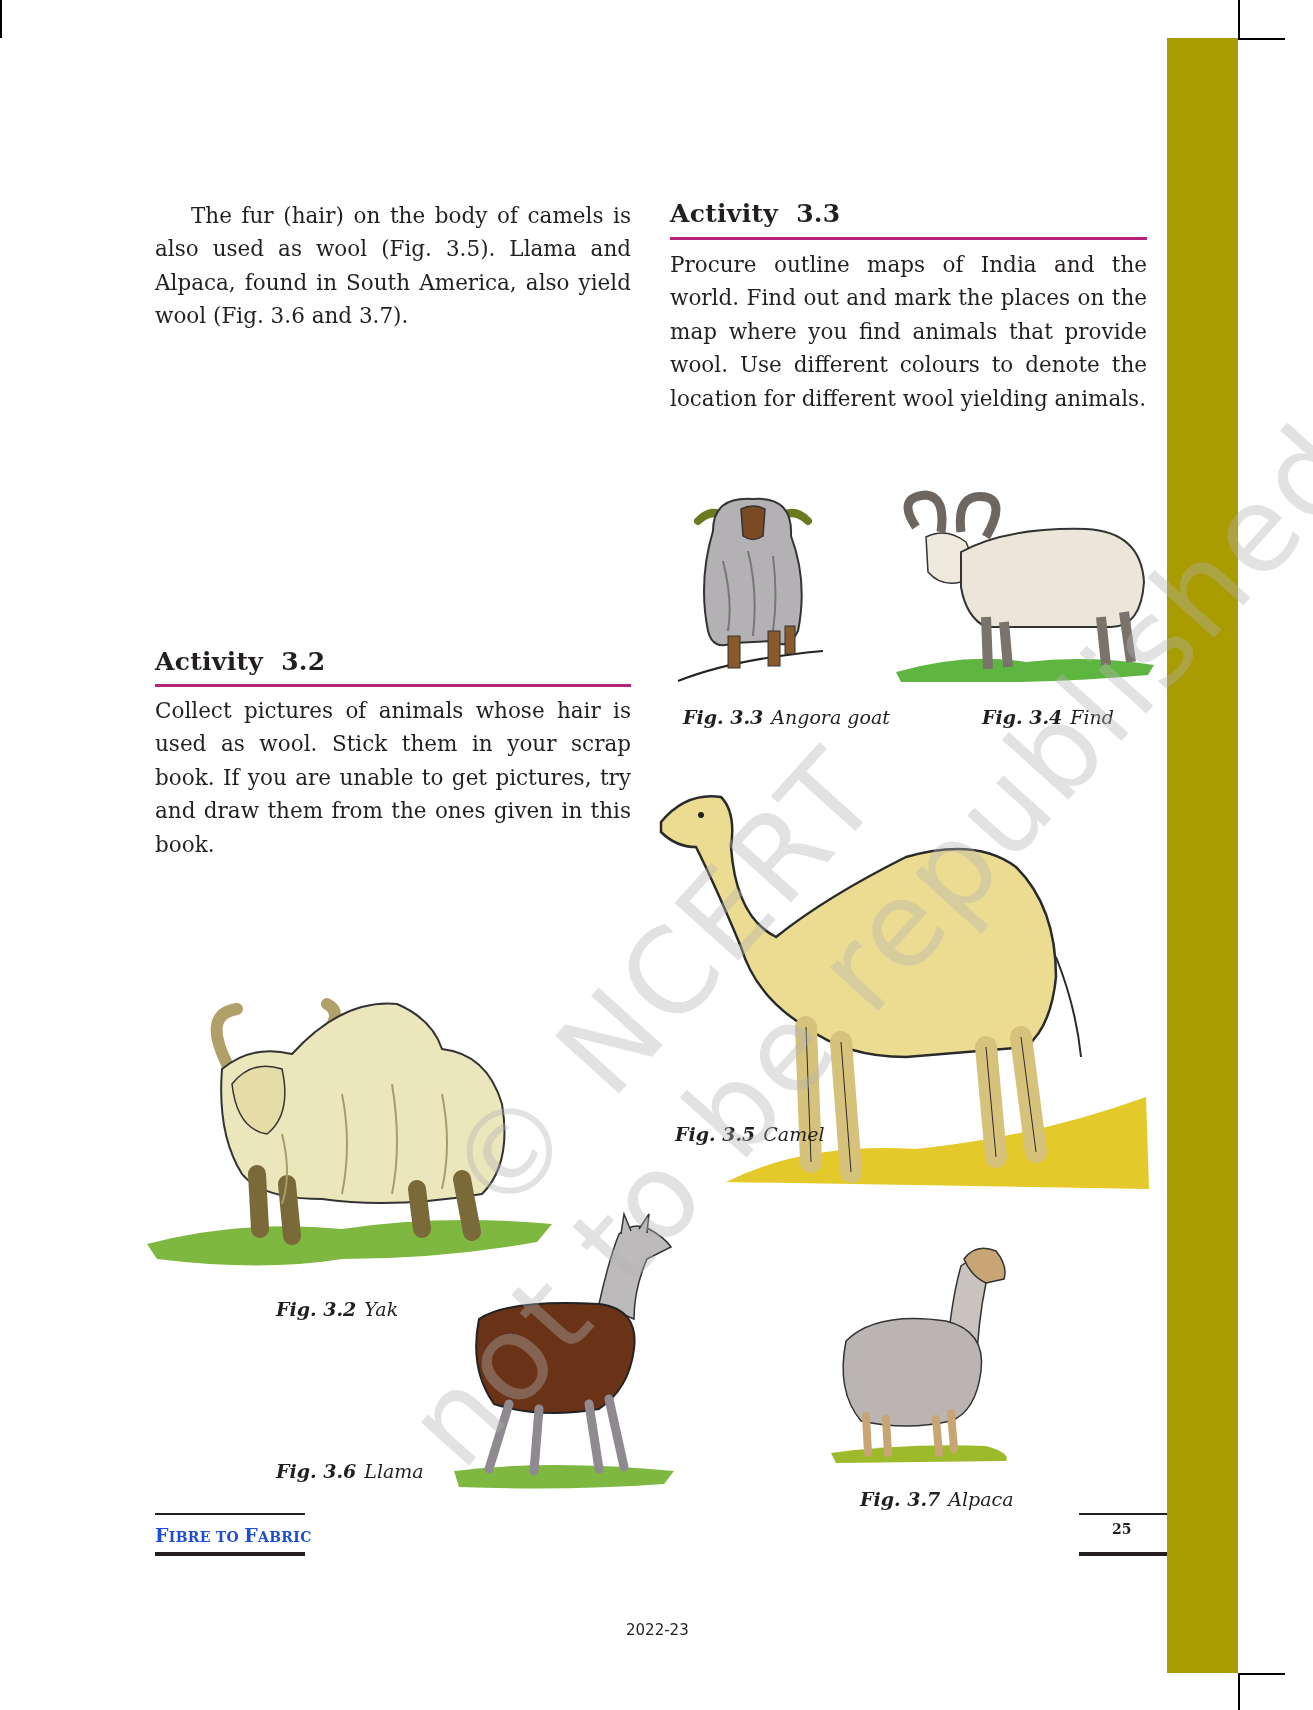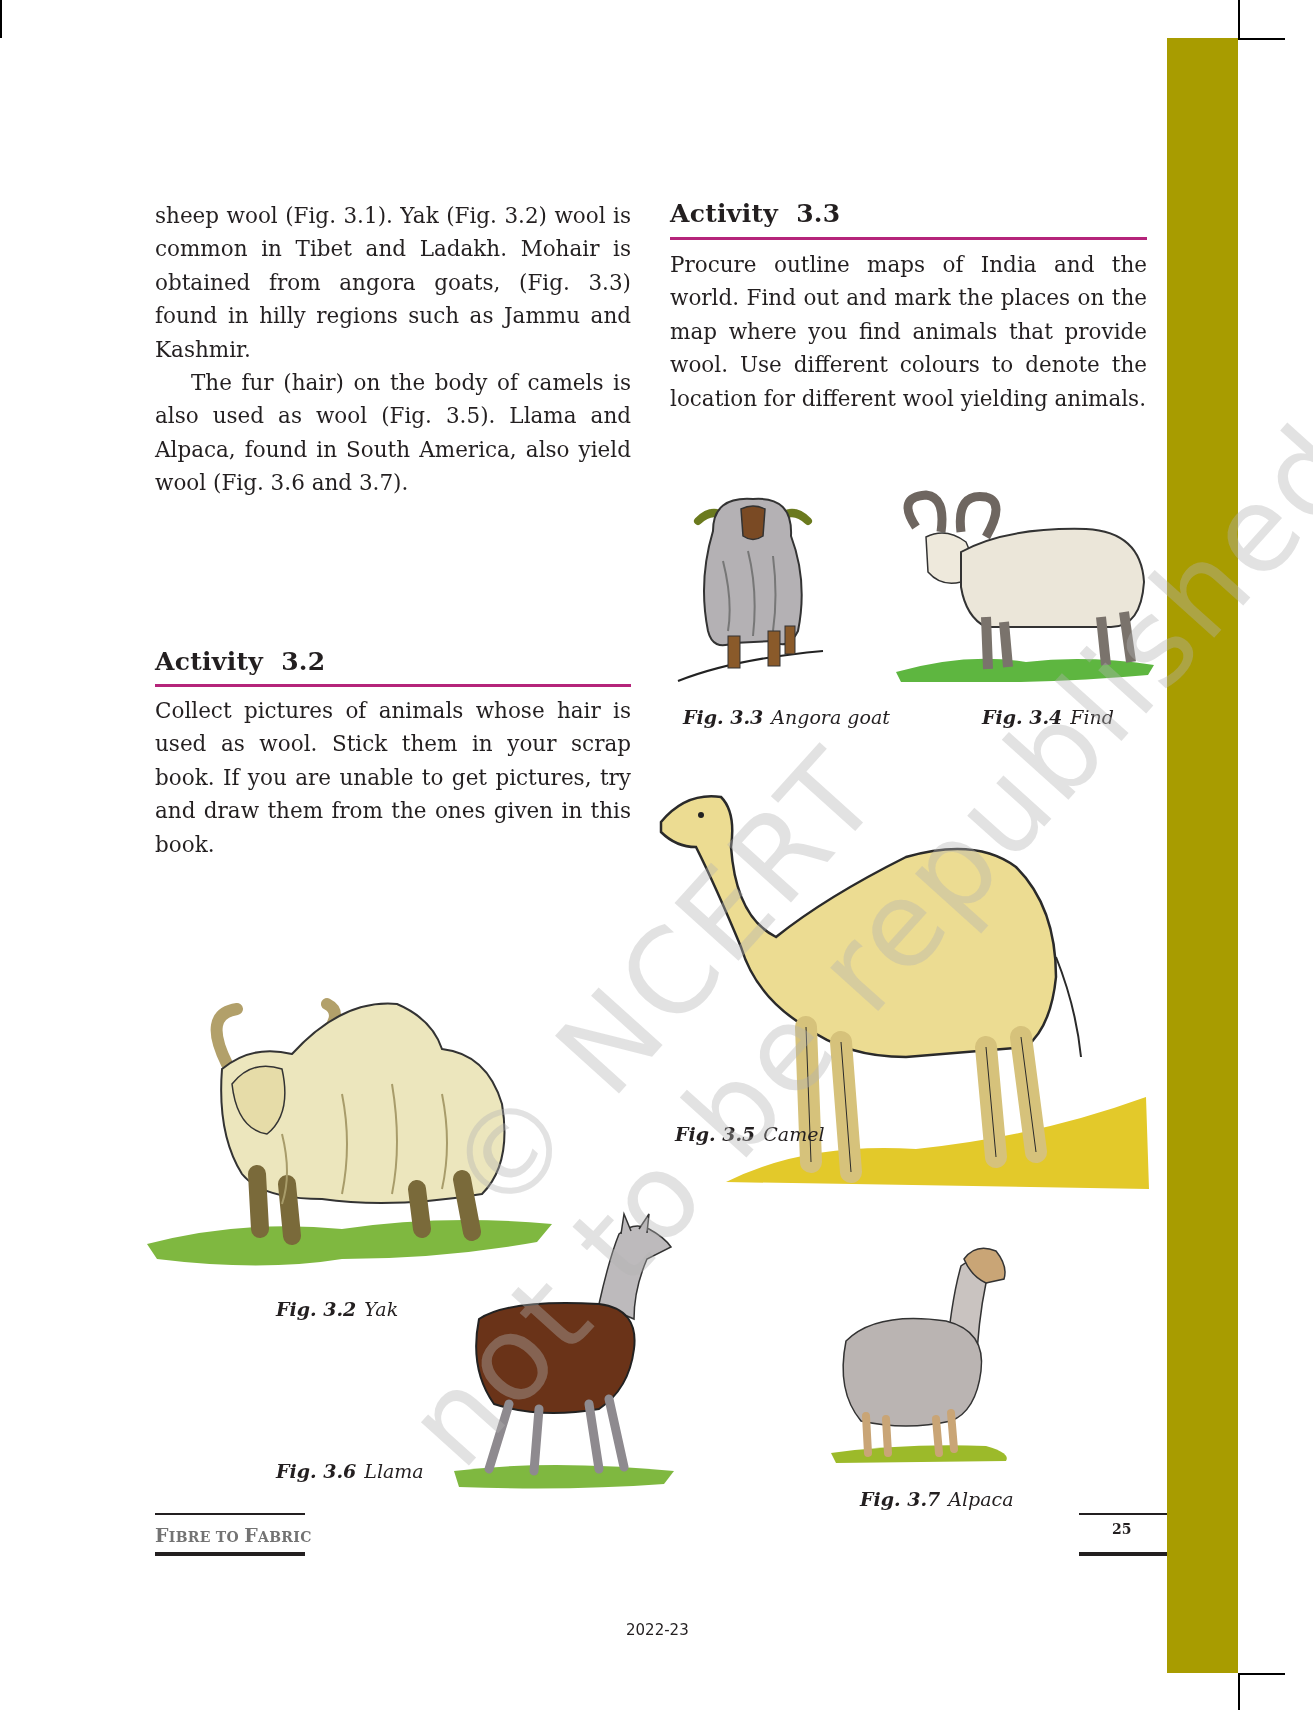--- a/index.html
+++ b/index.html
@@ -24,38 +24,37 @@
   .fig svg { width:100%; height:100%; display:block; }
 
   .caption { position:absolute; font-size:19px; font-style:italic; white-space:nowrap; color:#231f20; }
   .caption .num { font-weight:bold; margin-right:8px; }
 
   .watermark { position:absolute; font-family:"DejaVu Sans","Liberation Sans",sans-serif; color:rgba(180,180,180,0.38);
                font-size:118px; white-space:nowrap; transform-origin:0 0; pointer-events:none; letter-spacing:4px; }
 
   .footer-rule { position:absolute; background:#231f20; }
   .footer-title { position:absolute; left:155px; top:1524px; font-family:"DejaVu Serif","Liberation Serif",serif;
-                  font-weight:bold; color:#737373; font-size:14px; letter-spacing:0.3px; }
+                  font-weight:bold; color:#1d4ed8; font-size:14px; letter-spacing:0.3px; }
   .footer-title .big { font-size:19px; }
   .page-num { position:absolute; left:1112px; top:1521px; font-weight:bold; font-size:14px; }
   .year { position:absolute; left:626px; top:1621px; font-family:"DejaVu Sans","Liberation Sans",sans-serif; font-size:15px; color:#231f20; }
 </style>
 </head>
 <body>
 
 <div class="crop" style="left:0;top:0;width:2px;height:38px;"></div>
 <div class="crop" style="left:1238px;top:0;width:2px;height:38px;"></div>
 <div class="crop" style="left:1238px;top:38px;width:47px;height:2px;"></div>
 <div class="crop" style="left:1238px;top:1673px;width:2px;height:37px;"></div>
 <div class="crop" style="left:1238px;top:1673px;width:47px;height:2px;"></div>
 
 <div class="side-bar"></div>
 
 <div class="col col-left">
-  <p>sheep wool (Fig. 3.1). Yak (Fig. 3.2) wool is common in Tibet and Ladakh. Mohair is obtained from angora goats, (Fig. 3.3) found in hilly regions such as Jammu and Kashmir.</p>
   <p class="indent">The fur (hair) on the body of camels is also used as wool (Fig. 3.5). Llama and Alpaca, found in South America, also yield wool (Fig. 3.6 and 3.7).</p>
 </div>
 
 <div class="activity-head" style="left:155px;top:647px;white-space:pre;">Activity  3.2</div>
 <div class="activity-rule" style="left:155px;top:684px;width:476px;"></div>
 <div class="col" style="left:155px;top:694px;width:476px;">
   <p>Collect pictures of animals whose hair is used as wool. Stick them in your scrap book. If you are unable to get pictures, try and draw them from the ones given in this book.</p>
 </div>
 
 <div class="activity-head" style="left:670px;top:199px;white-space:pre;">Activity  3.3</div>

